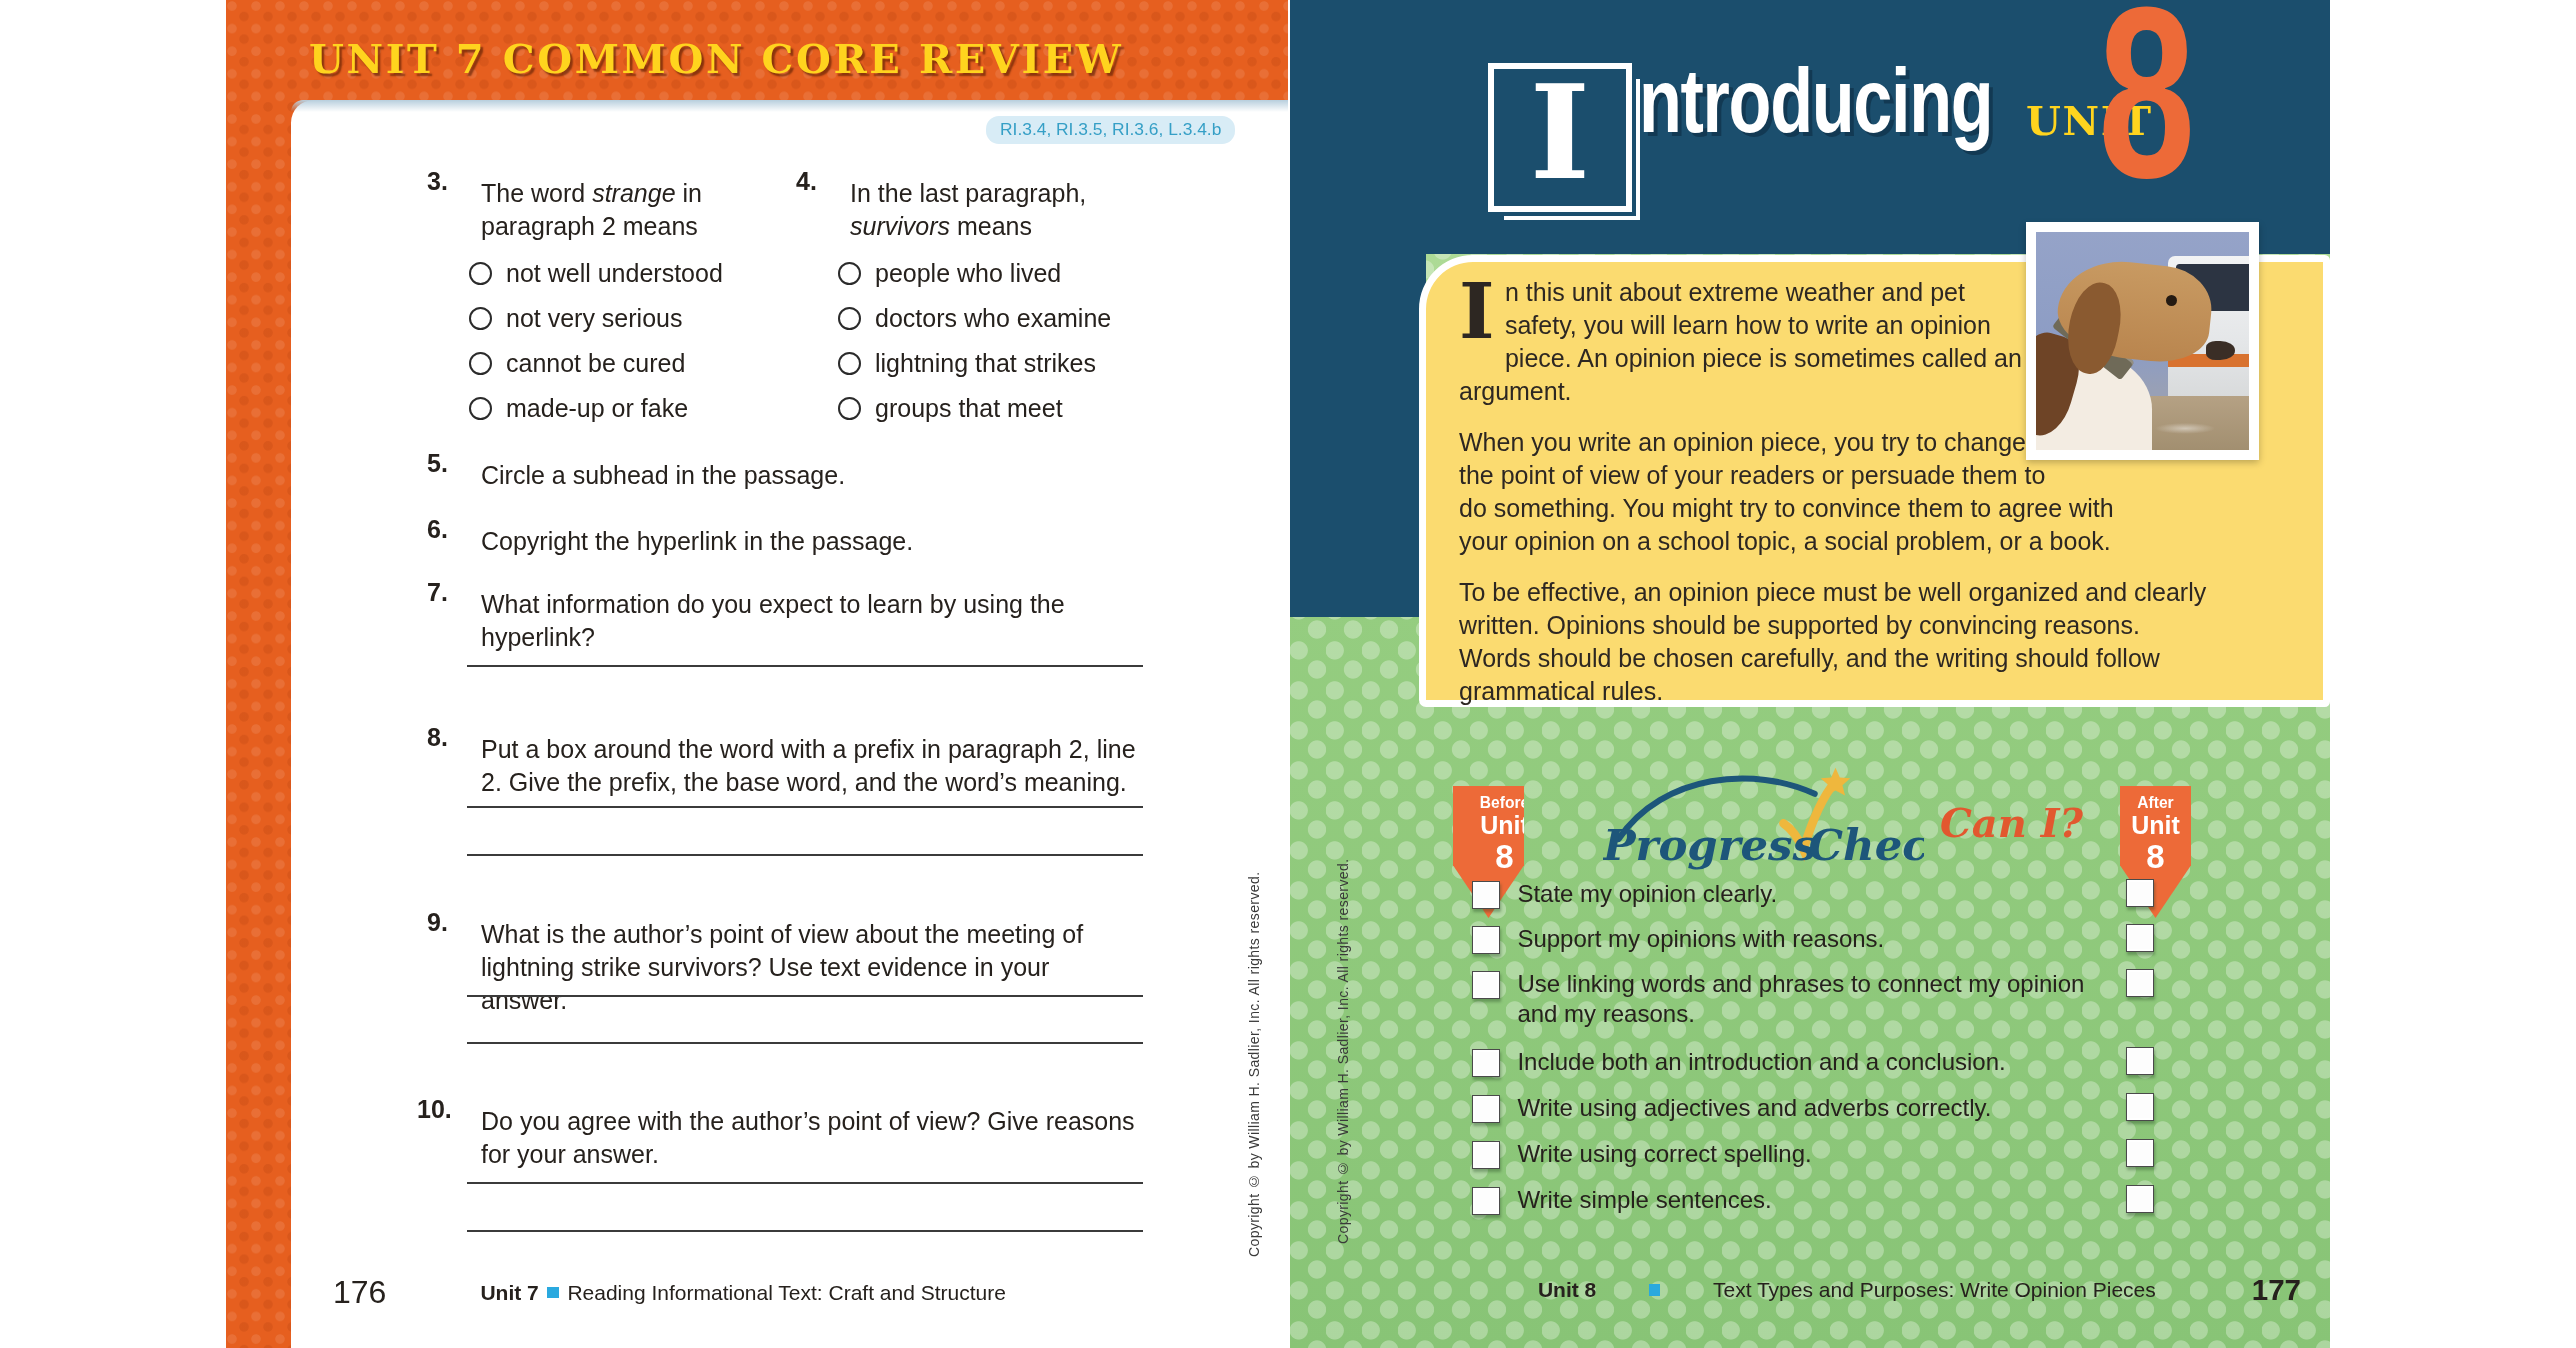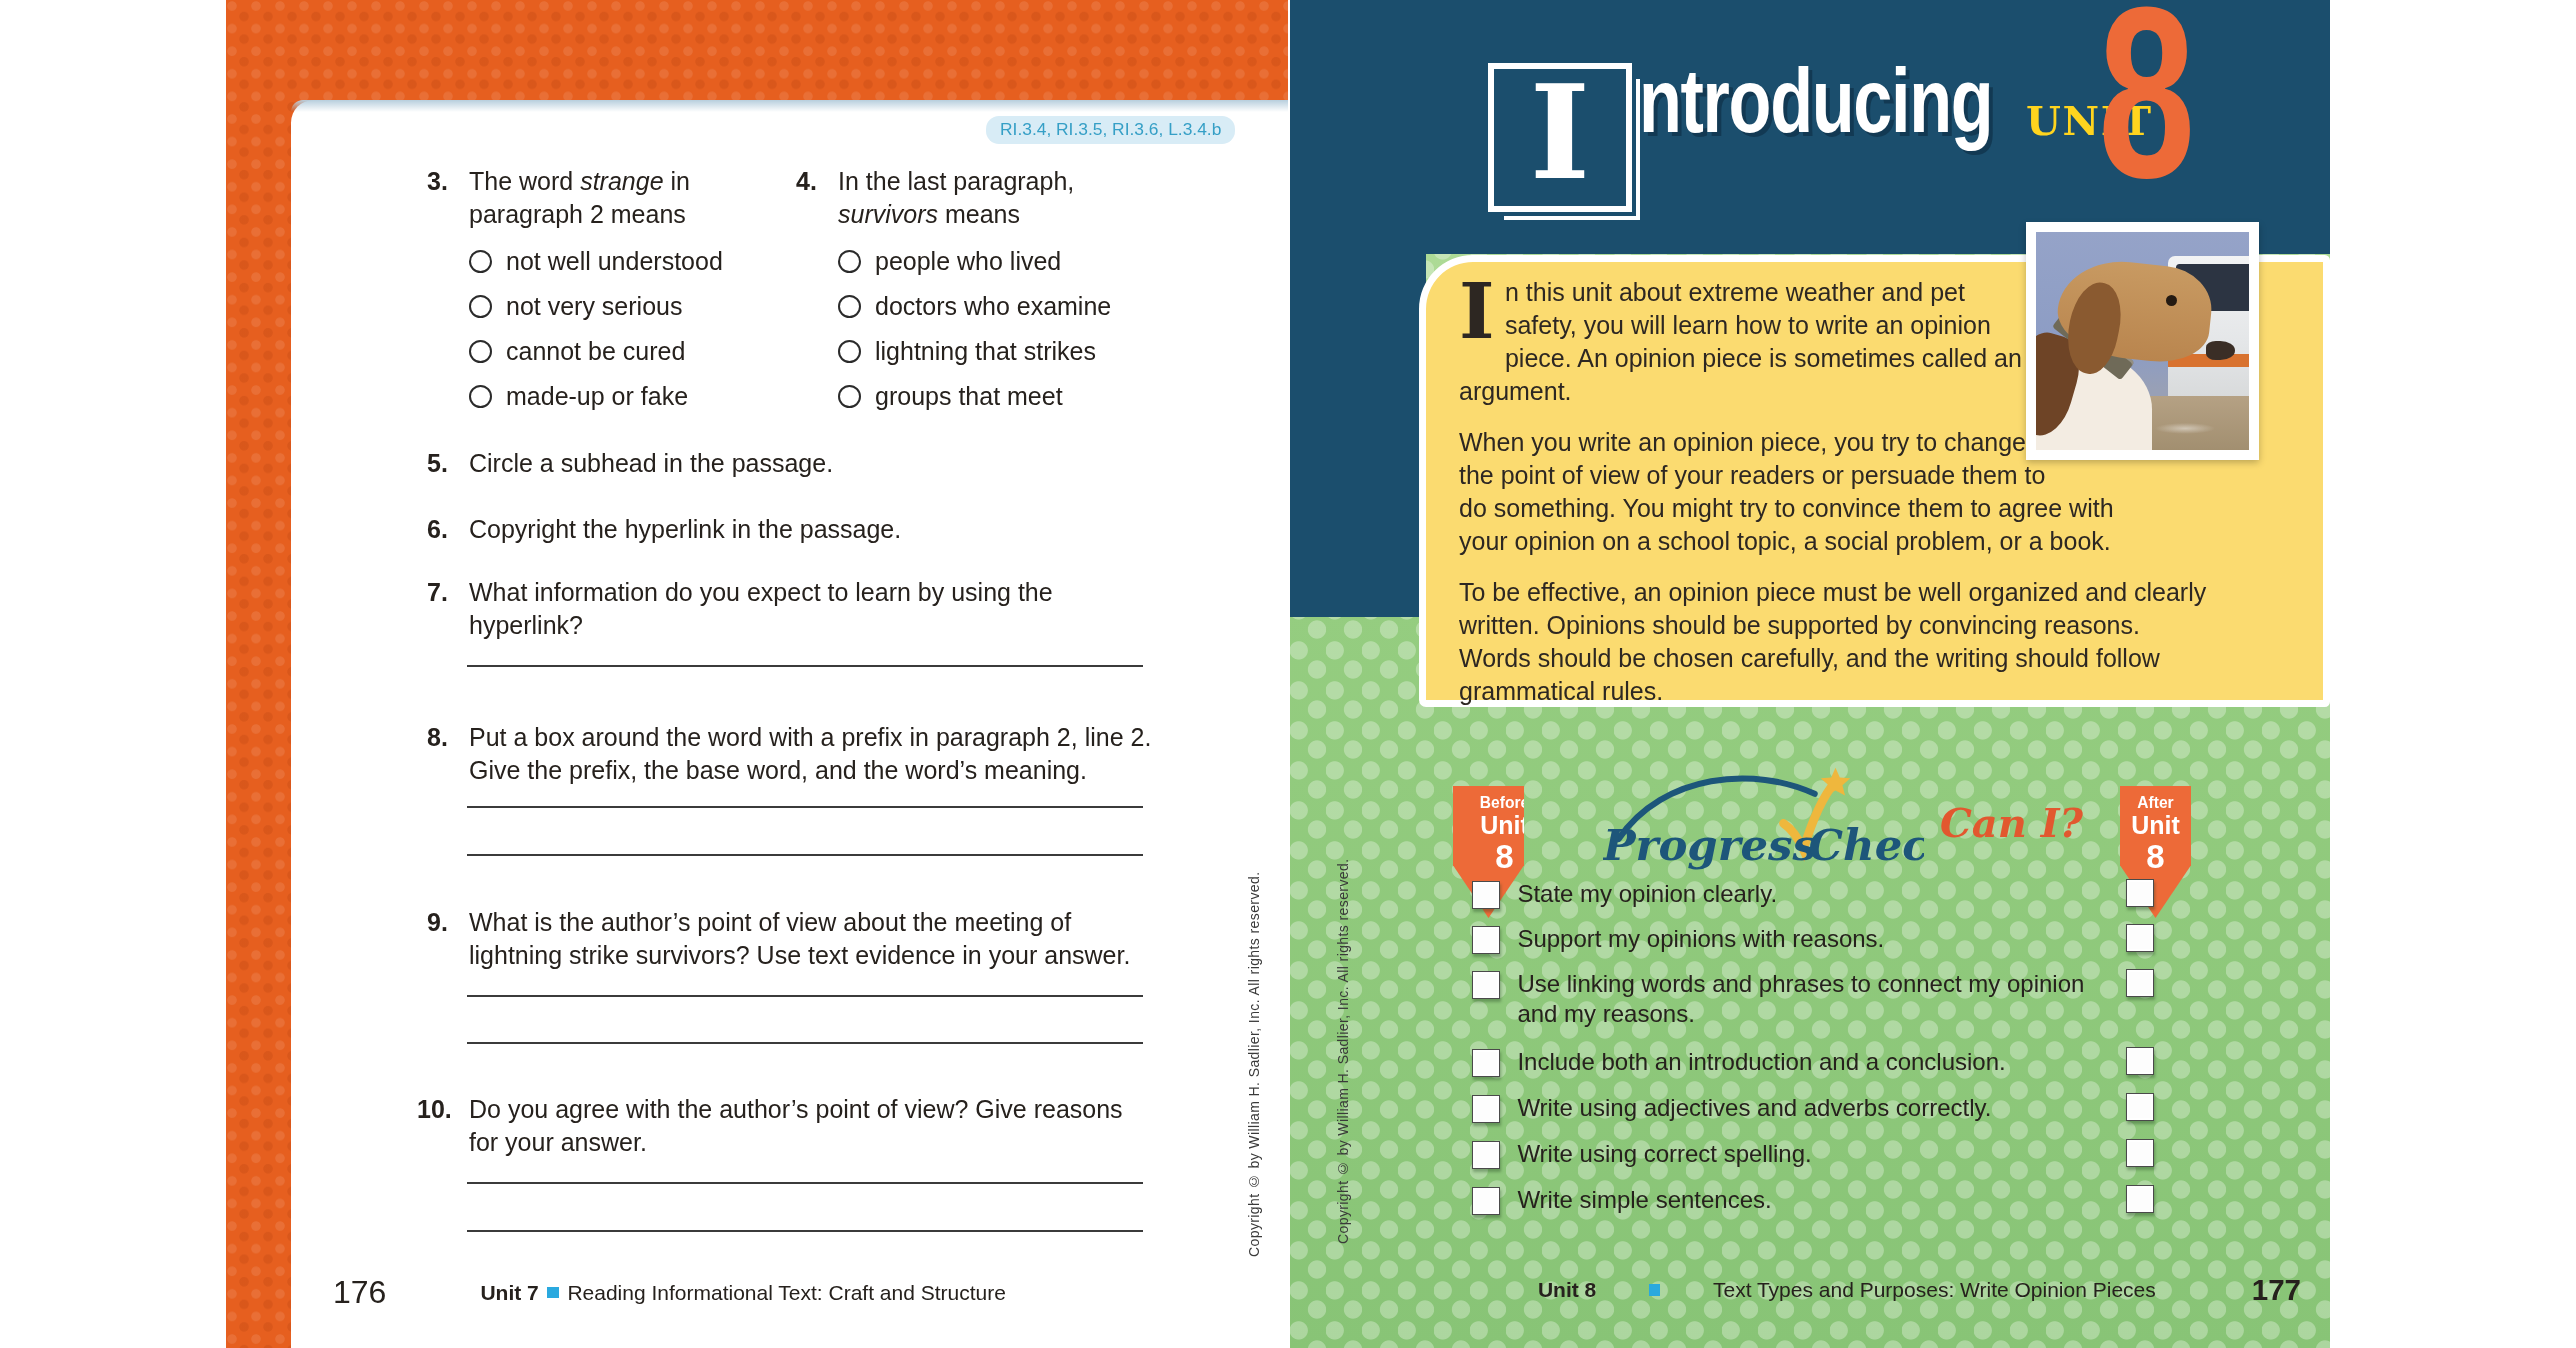--- a/index.html
+++ b/index.html
@@ -19,21 +19,21 @@
   .white-card{position:absolute;left:65px;top:100px;width:997px;height:1249px;background:#fff;
     border-top-left-radius:22.6px;}
   .white-card::before{content:"";position:absolute;left:0;top:0;right:0;height:12px;
     border-top-left-radius:22.6px;background:linear-gradient(180deg,#b7cedd,rgba(255,255,255,0));}
   .standards-pill{position:absolute;left:695px;top:15.6px;background:#d8ecf6;color:#359fc6;
     font-size:17.4px;padding:3.5px 14px;border-radius:13px;white-space:nowrap;}
 
   .question{position:absolute;font-size:25px;line-height:33px;}
   .qnum{position:absolute;left:-42px;font-weight:bold;}
   .q10 .qnum{left:-52px;}
-  .qtext{margin:0;}
+  .qtext{margin:12px;}
   .q3{left:178px;top:65px;width:261px;}
   .q4{left:547px;top:65px;width:287px;}
   .opts{margin-top:17.4px;}
   .opt{display:flex;align-items:center;gap:14px;height:27px;white-space:nowrap;}
   .opt + .opt{margin-top:18px;}
   .radio{width:19px;height:19px;border:2.6px solid #2b2b2b;border-radius:50%;flex:none;background:#fff;}
   .q5{left:178px;top:347px;width:782px;}
   .q6{left:178px;top:413px;width:782px;}
   .q7{left:178px;top:476px;width:634px;}
   .q8{left:178px;top:621px;width:703px;}
@@ -137,20 +137,21 @@
 
   .right-footer{position:absolute;right:29px;top:1273px;display:flex;align-items:center;font-size:21px;gap:44px;}
   .right-footer .pagenum-right{font-size:29.5px;font-weight:bold;margin-left:52px;}
 </style>
 </head>
 <body>
 
 <div class="spread">
 
   <section class="page-left">
+    <h1 class="left-title">UNIT 7  COMMON CORE REVIEW</h1>
 
     <div class="white-card">
       <div class="standards-pill">RI.3.4, RI.3.5, RI.3.6, L.3.4.b</div>
 
       <div class="question q3">
         <span class="qnum">3.</span>
         <p class="qtext"><span>The word </span><i>strange</i><span> in paragraph 2 means</span></p>
         <div class="opts">
           <div class="opt">
               <span class="radio"></span>

